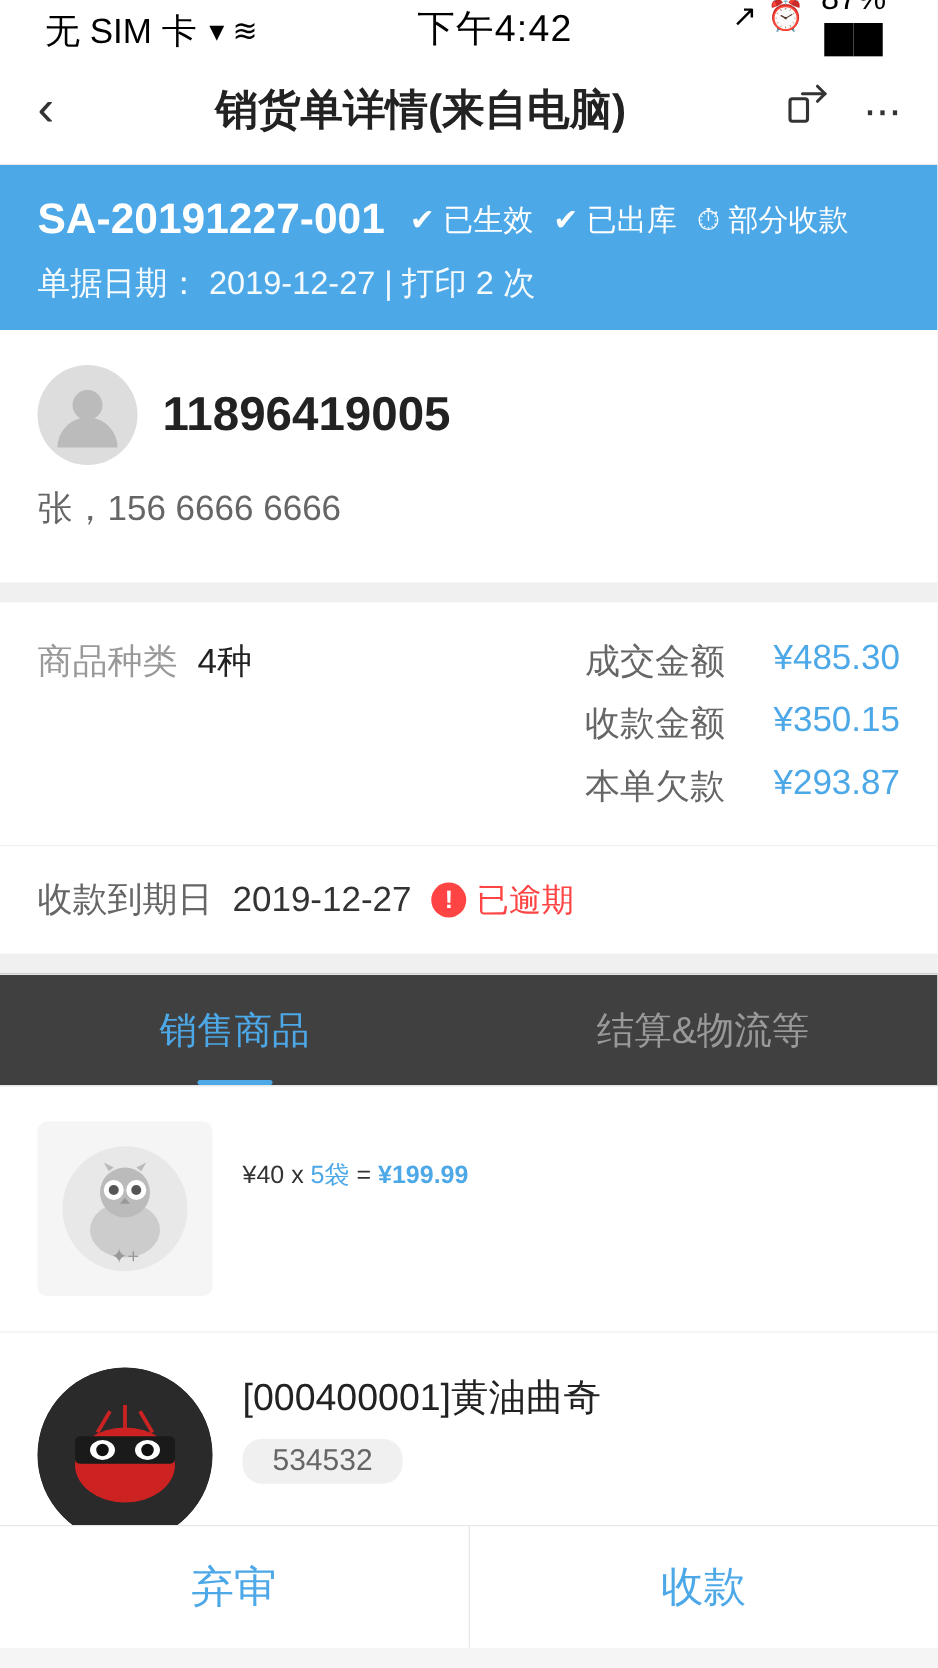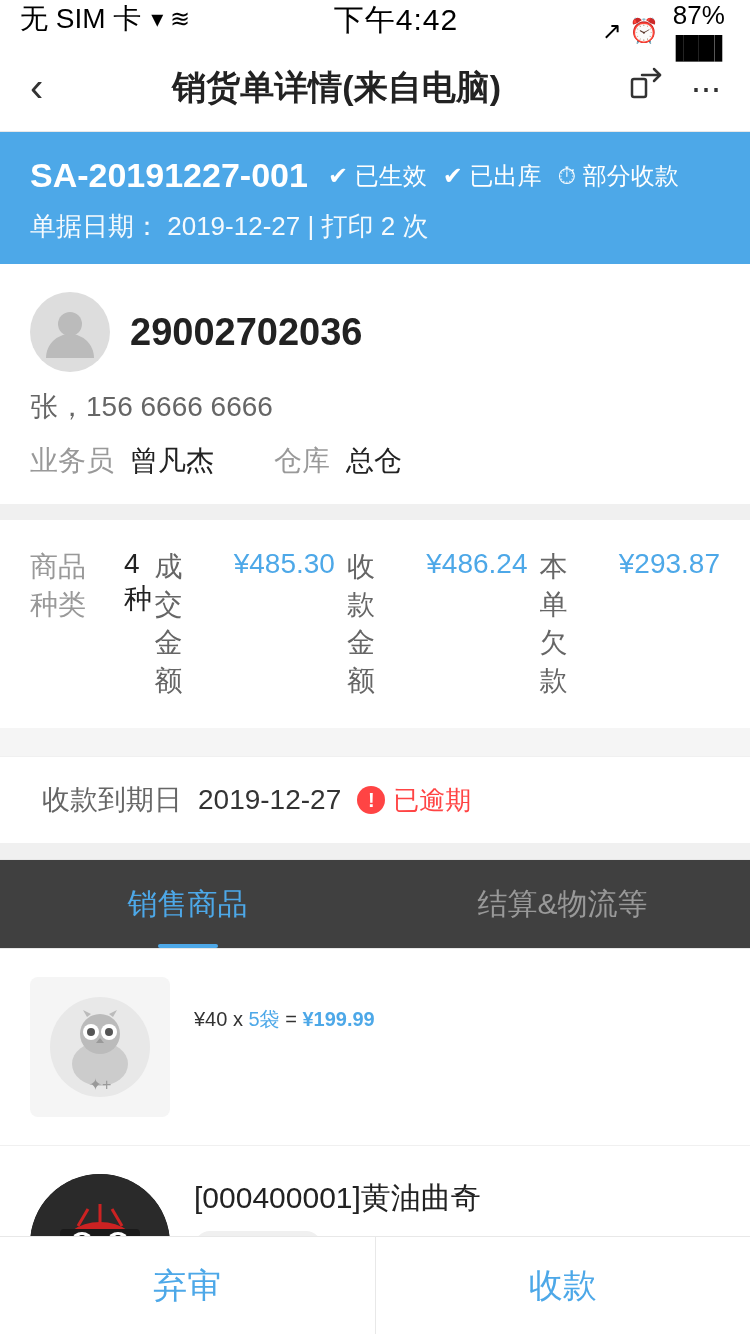--- a/index.html
+++ b/index.html
@@ -11,23 +11,23 @@
       background: #f5f5f5;
       overflow-x: hidden;
     }
 
     
     .status-bar {
       width: 750px;
       height: 44px;
       background: #fff;
       display: flex;
-      align-items: flex-start;
+      align-items: flex-end;
       justify-content: space-between;
-      padding: 0 20px;
+      padding: 0 36px;
       font-size: 28px;
     }
     .status-left {
       display: flex;
       align-items: center;
       gap: 10px;
       font-size: 28px;
       font-weight: 500;
     }
     .wifi-icon {
@@ -200,21 +200,21 @@
     }
     .summary-label {
       color: #999;
     }
     .summary-value {
       color: #222;
       font-weight: 400;
     }
     .summary-right {
       display: flex;
-      flex-direction: row;
+      flex-direction: column;
       align-items: flex-end;
       gap: 12px;
     }
     .amount-row {
       display: flex;
       gap: 20px;
       font-size: 28px;
     }
     .amount-label {
       color: #666;
@@ -222,28 +222,27 @@
     .amount-value {
       color: #4da8e8;
       font-weight: 500;
       min-width: 120px;
       text-align: right;
     }
 
     
     .due-section {
       background: #fff;
-      padding: 24px 42px;
+      padding: 24px 30px;
       border-top: 1px solid #f0f0f0;
       display: flex;
       align-items: center;
       gap: 16px;
       font-size: 28px;
       color: #333;
-      margin-top: 28px;
     }
     .due-label { color: #666; }
     .due-date { color: #333; }
     .overdue-badge {
       display: flex;
       align-items: center;
       gap: 8px;
       color: #ff4444;
       font-size: 26px;
     }
@@ -354,21 +353,21 @@
       color: #4da8e8;
       font-weight: 600;
     }
     .qty-highlight {
       color: #4da8e8;
     }
 
     
     .bottom-bar {
       position: fixed;
-      bottom: 0;
+      bottom: 16px;
       width: 750px;
       height: 98px;
       background: #fff;
       border-top: 1px solid #e8e8e8;
       display: flex;
       align-items: center;
     }
     .bottom-btn {
       flex: 1;
       height: 100%;
@@ -447,51 +446,41 @@
   </div>
 
   <div class="customer-section">
     <div class="customer-top">
       <div class="avatar">
         <svg viewBox="0 0 60 60" fill="none" xmlns="http://www.w3.org/2000/svg">
           <circle cx="30" cy="22" r="12" fill="#bbb"></circle>
           <path d="M6 56c0-13.255 10.745-24 24-24s24 10.745 24 24" fill="#bbb"></path>
         </svg>
       </div>
-      <span class="customer-name">29002702036</span>
+      <span class="customer-name">11896419005</span>
     </div>
     <div class="customer-sub">张，156 6666 6666</div>
-    <div class="customer-meta">
-      <div class="meta-item">
-        <span class="meta-label">业务员</span>
-        <span class="meta-value">曾凡杰</span>
-      </div>
-      <div class="meta-item">
-        <span class="meta-label">仓库</span>
-        <span class="meta-value">总仓</span>
-      </div>
-    </div>
   </div>
 
   <div class="divider"></div>
 
   <div class="summary-section">
     <div class="summary-row">
       <div class="summary-left">
         <span class="summary-label">商品种类</span>
         <span class="summary-value">4种</span>
       </div>
       <div class="summary-right">
         <div class="amount-row">
           <span class="amount-label">成交金额</span>
           <span class="amount-value">¥485.30</span>
         </div>
         <div class="amount-row">
           <span class="amount-label">收款金额</span>
-          <span class="amount-value">¥486.24</span>
+          <span class="amount-value">¥350.15</span>
         </div>
         <div class="amount-row">
           <span class="amount-label">本单欠款</span>
           <span class="amount-value">¥293.87</span>
         </div>
       </div>
     </div>
   </div>
 
   <div class="due-section">

